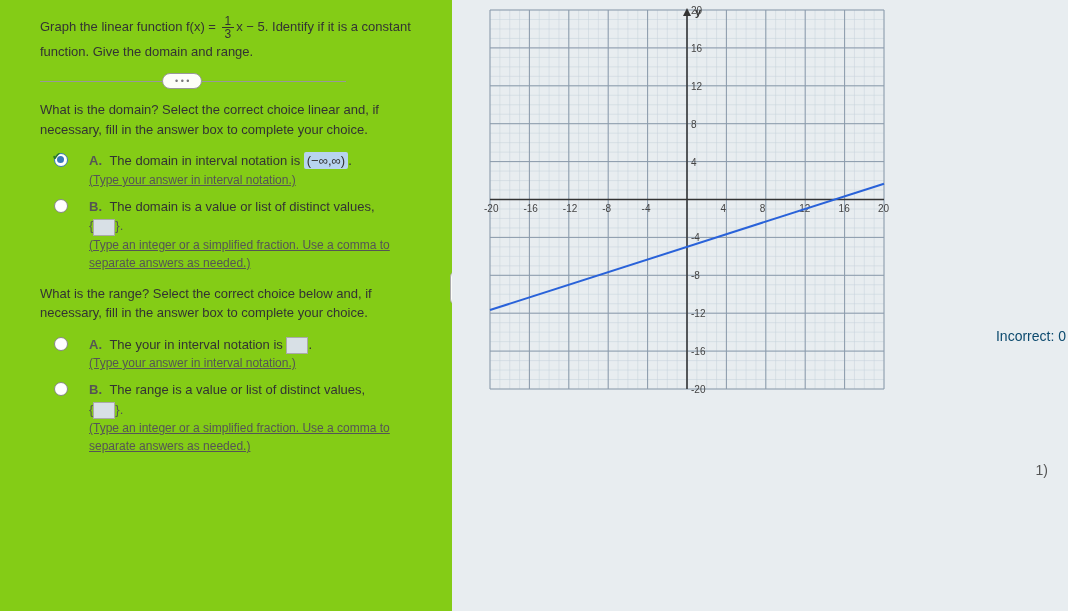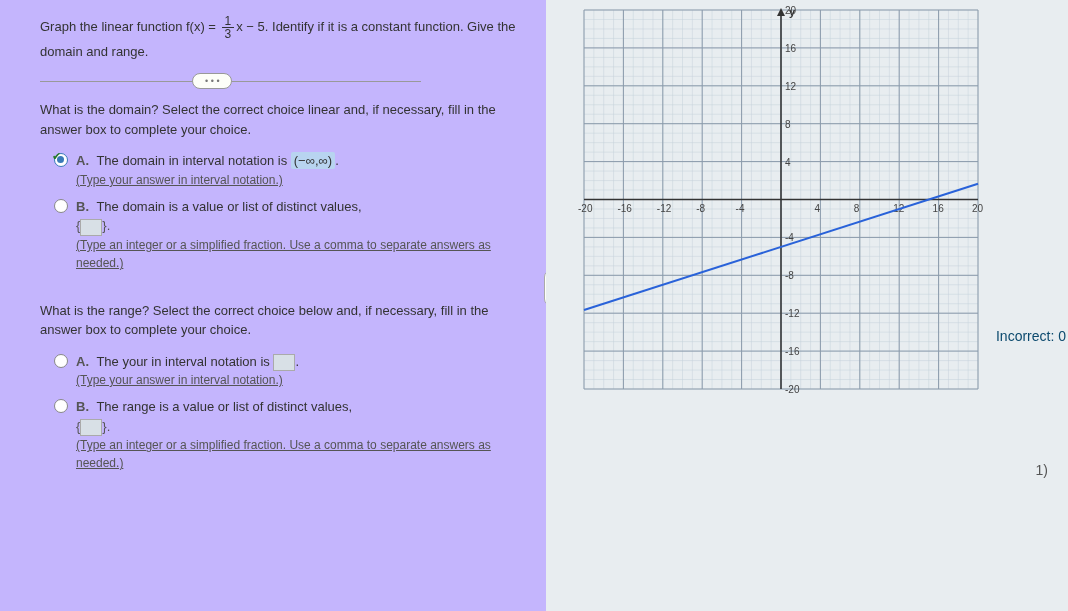--- a/index.html
+++ b/index.html
@@ -1,33 +1,33 @@
 <!DOCTYPE html>
 <html><head>
 <meta charset="utf-8">
 <style>
   * { box-sizing: border-box; margin: 0; padding: 0; }
   body { font-family: Arial, sans-serif; font-size: 13px; color: #333; background: #e8edf0; width: 1068px; height: 611px; overflow: hidden; position: relative; }
   .main { display: flex; height: 100%; }
-  .left-panel { width: 546px; padding: 15px 30px 15px 40px; background: #c4b5fd; position: relative; }
+  .left-panel { width: 452px; padding: 15px 30px 15px 40px; background: #84cc16; position: relative; }
   .back-arrow { position: absolute; left: 2px; top: 20px; font-size: 20px; color: #555; cursor: pointer; }
   .prompt { line-height: 1.8; }
   .frac { display: inline-block; text-align: center; vertical-align: middle; font-size: 12px; line-height: 1; margin: 0 2px; }
   .frac .num { display: block; border-bottom: 1px solid #333; padding: 0 3px; }
   .frac .den { display: block; padding: 0 3px; }
   .divider { margin: 18px 0 18px 0; position: relative; height: 1px; background: #999; width: 80%; }
   .pill { position: absolute; left: 40%; top: -8px; width: 40px; height: 16px; border: 1px solid #999; border-radius: 8px; background: #fdfef8; display: flex; align-items: center; justify-content: center; font-size: 9px; color: #777; cursor: pointer; }
   .question { margin-bottom: 12px; line-height: 1.5; }
   .choice { display: flex; align-items: flex-start; margin: 8px 0 8px 14px; gap: 8px; }
   .radio { flex: 0 0 14px; width: 14px; height: 14px; border: 1.5px solid #888; border-radius: 50%; margin-top: 2px; background: #fff; cursor: pointer; position: relative; }
   .radio.selected { border-color: #3a7ab8; }
   .radio.selected::after { content:""; position:absolute; left:2px; top:2px; width:7px; height:7px; background:#3a7ab8; border-radius:50%; }
   .check-ic { position:absolute; left:-3px; top:-4px; color:#2a7a2a; font-size:11px; }
   .letter { font-weight: bold; margin-right: 4px; color: #555; }
-  .choice-body { flex: 1; line-height: 1.5; }
+  .choice-body { flex: 1; line-height: 1.5; margin-left: 13px; }
   .answer-hl { background: #b8d4f0; padding: 1px 3px; border-radius: 2px; }
   .hint { font-size: 12px; color: #555; text-decoration: underline; }
   .input-box { display: inline-block; min-width: 22px; height: 17px; background: #d8e0e6; border: 1px solid #aaa; vertical-align: middle; }
   .braces { color: #555; }
   .side-handle { position: absolute; right: -12px; top: 270px; width: 14px; height: 36px; border: 1px solid #aaa; border-radius: 7px; background: #fdfef8; display:flex; align-items:center; justify-content:center; cursor:pointer; }
   .side-handle span{ writing-mode: horizontal-tb; font-size:10px; color:#777; letter-spacing:-1px; }
   .right-panel { flex: 1; padding: 0 10px 0 30px; background: #e8edf0; position: relative; }
   .graph-wrap { position: relative; width: 410px; height: 395px; margin-top: 2px; }
   svg.graph { width: 100%; height: 100%; }
   .grid-minor { stroke: #c5d0da; stroke-width: 0.5; }
@@ -72,21 +72,21 @@
       <div class="choice-body">
         <span class="letter">B.</span>
         <span>The domain is a value or list of distinct values,</span>
         <div>
           <span class="braces">{</span><span class="input-box"></span><span class="braces">}.</span>
         </div>
         <div class="hint">(Type an integer or a simplified fraction. Use a comma to separate answers as needed.)</div>
       </div>
     </div>
 
-    <div class="question" style="margin-top:29px">What is the range? Select the correct choice below and, if necessary, fill in the answer box to complete your choice.</div>
+    <div class="question" style="margin-top:12px">What is the range? Select the correct choice below and, if necessary, fill in the answer box to complete your choice.</div>
 
     <div class="choice">
       <div class="radio"></div>
       <div class="choice-body">
         <span class="letter">A.</span>
         <span>The your in interval notation is </span><span class="input-box"></span><span>.</span>
         <div class="hint">(Type your answer in interval notation.)</div>
       </div>
     </div>
 

